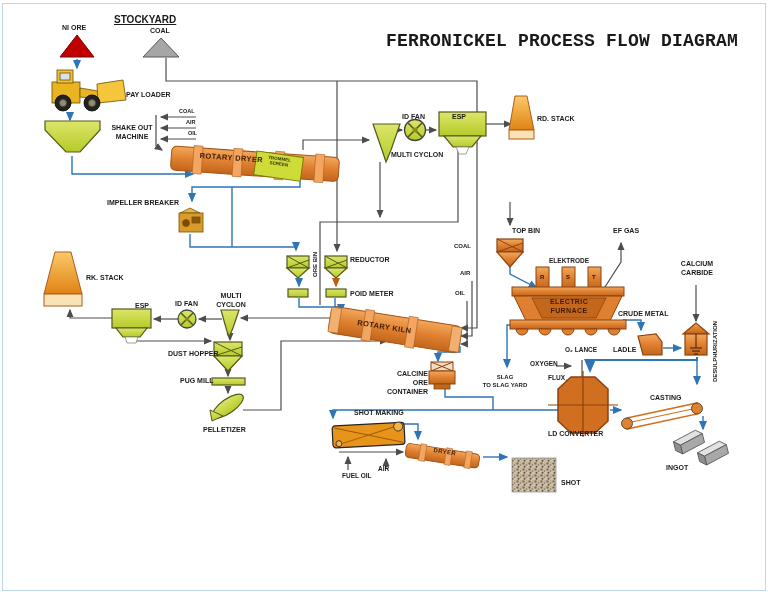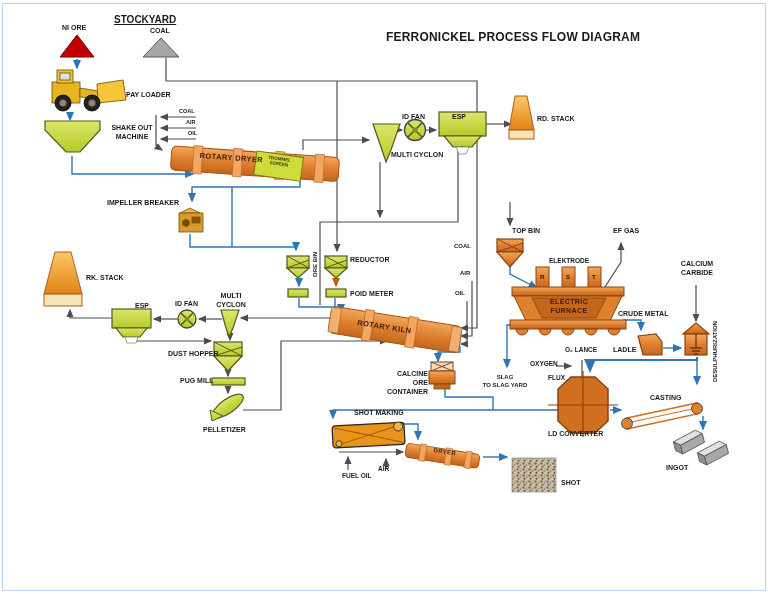--- a/index.html
+++ b/index.html
@@ -3,21 +3,21 @@
 <meta charset="utf-8">
 <style>
   html,body{margin:0;padding:0;background:#fff;}
   #stage{position:relative;width:768px;height:594px;background:#fff;overflow:hidden;
          font-family:"Liberation Sans",sans-serif;}
   #pageborder{position:absolute;left:2px;top:3px;width:762px;height:586px;
               border:1px solid #bdd7ee;pointer-events:none;}
   svg{position:absolute;left:0;top:0;}
   .lbl{position:absolute;font-weight:700;font-size:7px;color:#1a1a1a;
        white-space:pre-line;line-height:1.3;}
-  .ttl{font-size:12px;letter-spacing:.2px;}
+  .ttl{font-size:18px;letter-spacing:.2px;font-family:Liberation Mono, monospace;}
   .big{font-size:10px;text-decoration:underline;text-align:right;}
   .xs{font-size:5.5px;}
   .s6{font-size:6px;}
   .s65{font-size:6.5px;}
   .ctr{text-align:center;}
   .rgt{text-align:right;}
   .onorange{color:#3d1c05;font-size:7.5px;letter-spacing:.4px;}
   .rot4{transform:rotate(4deg);transform-origin:left top;}
   .rot8{transform:rotate(8deg);transform-origin:left top;}
   .rot9{transform:rotate(9deg);transform-origin:left top;}

